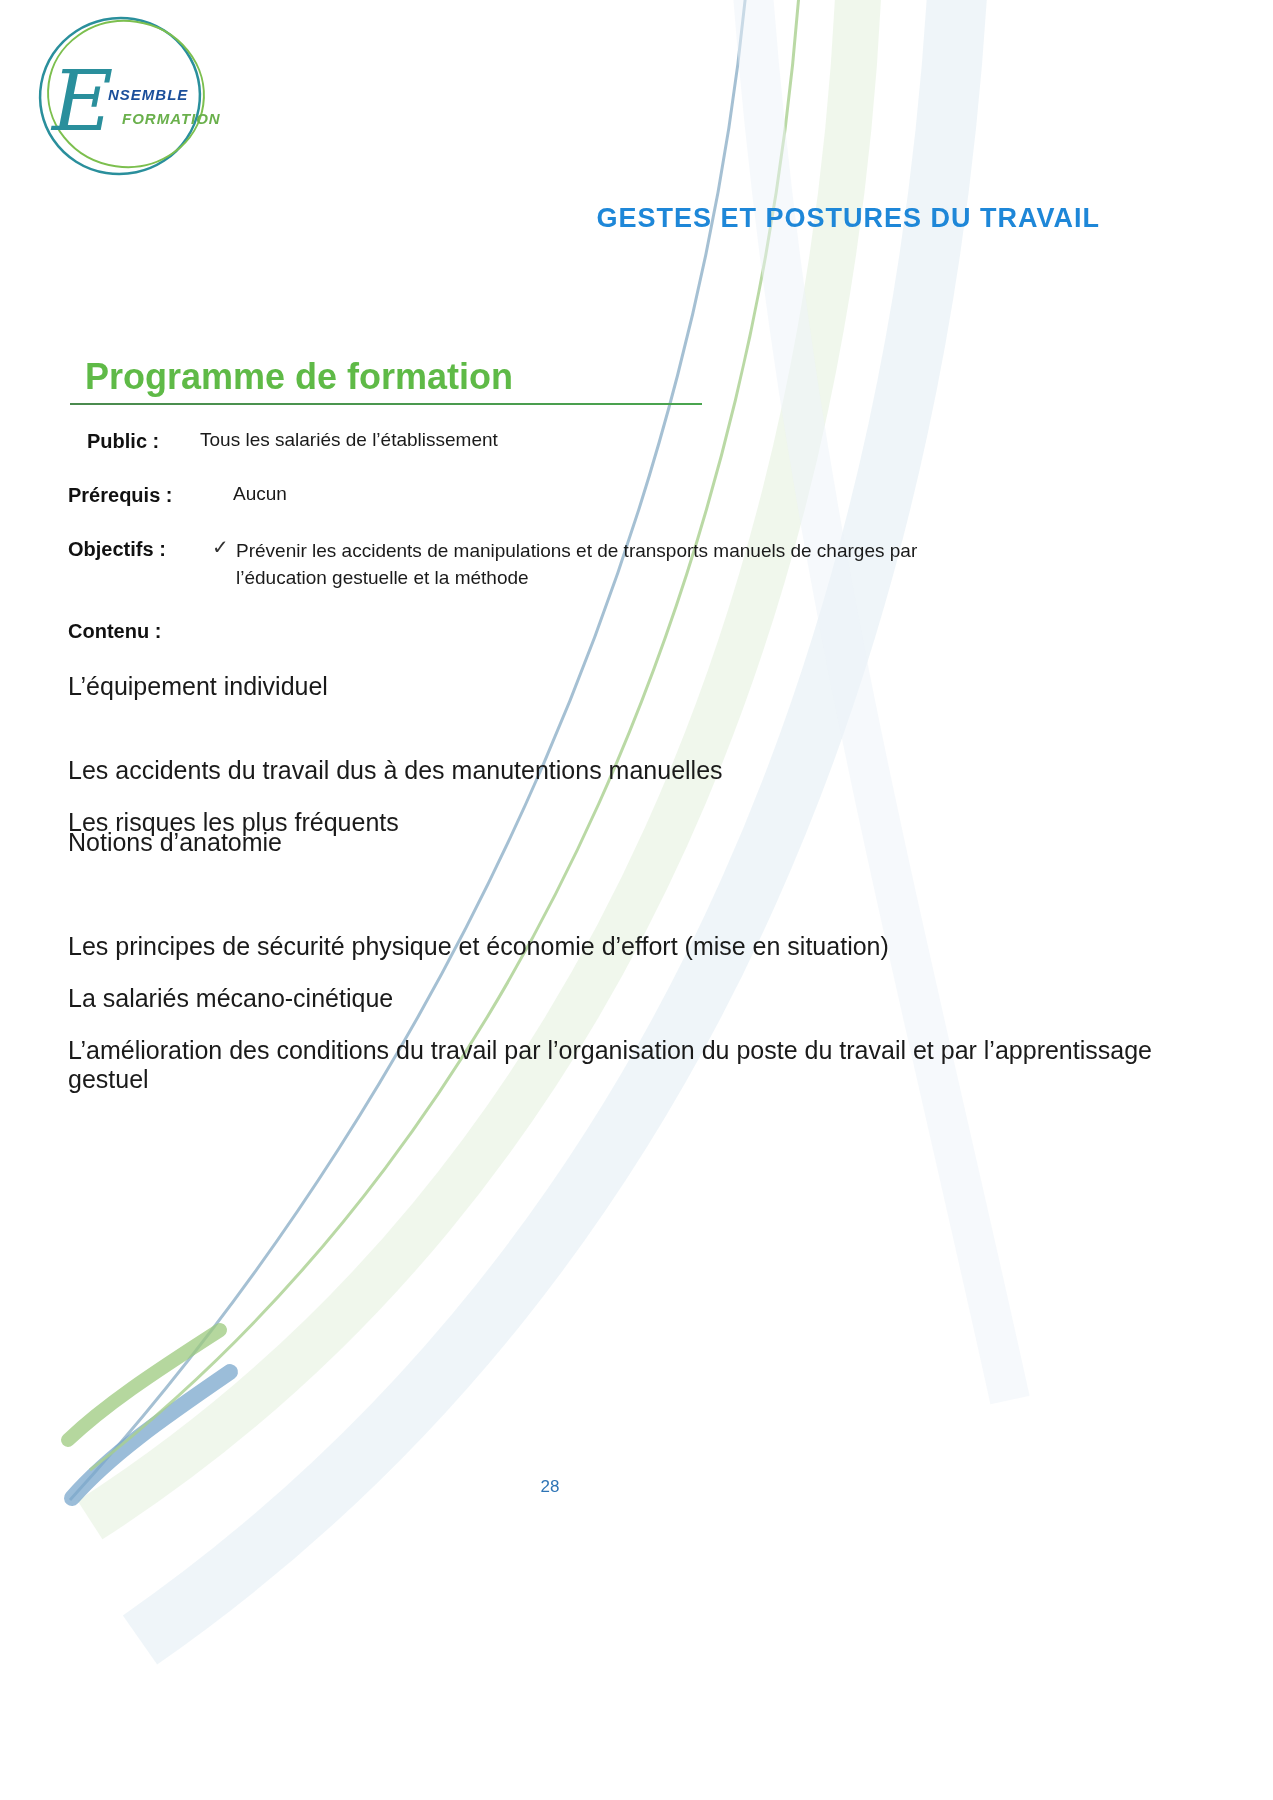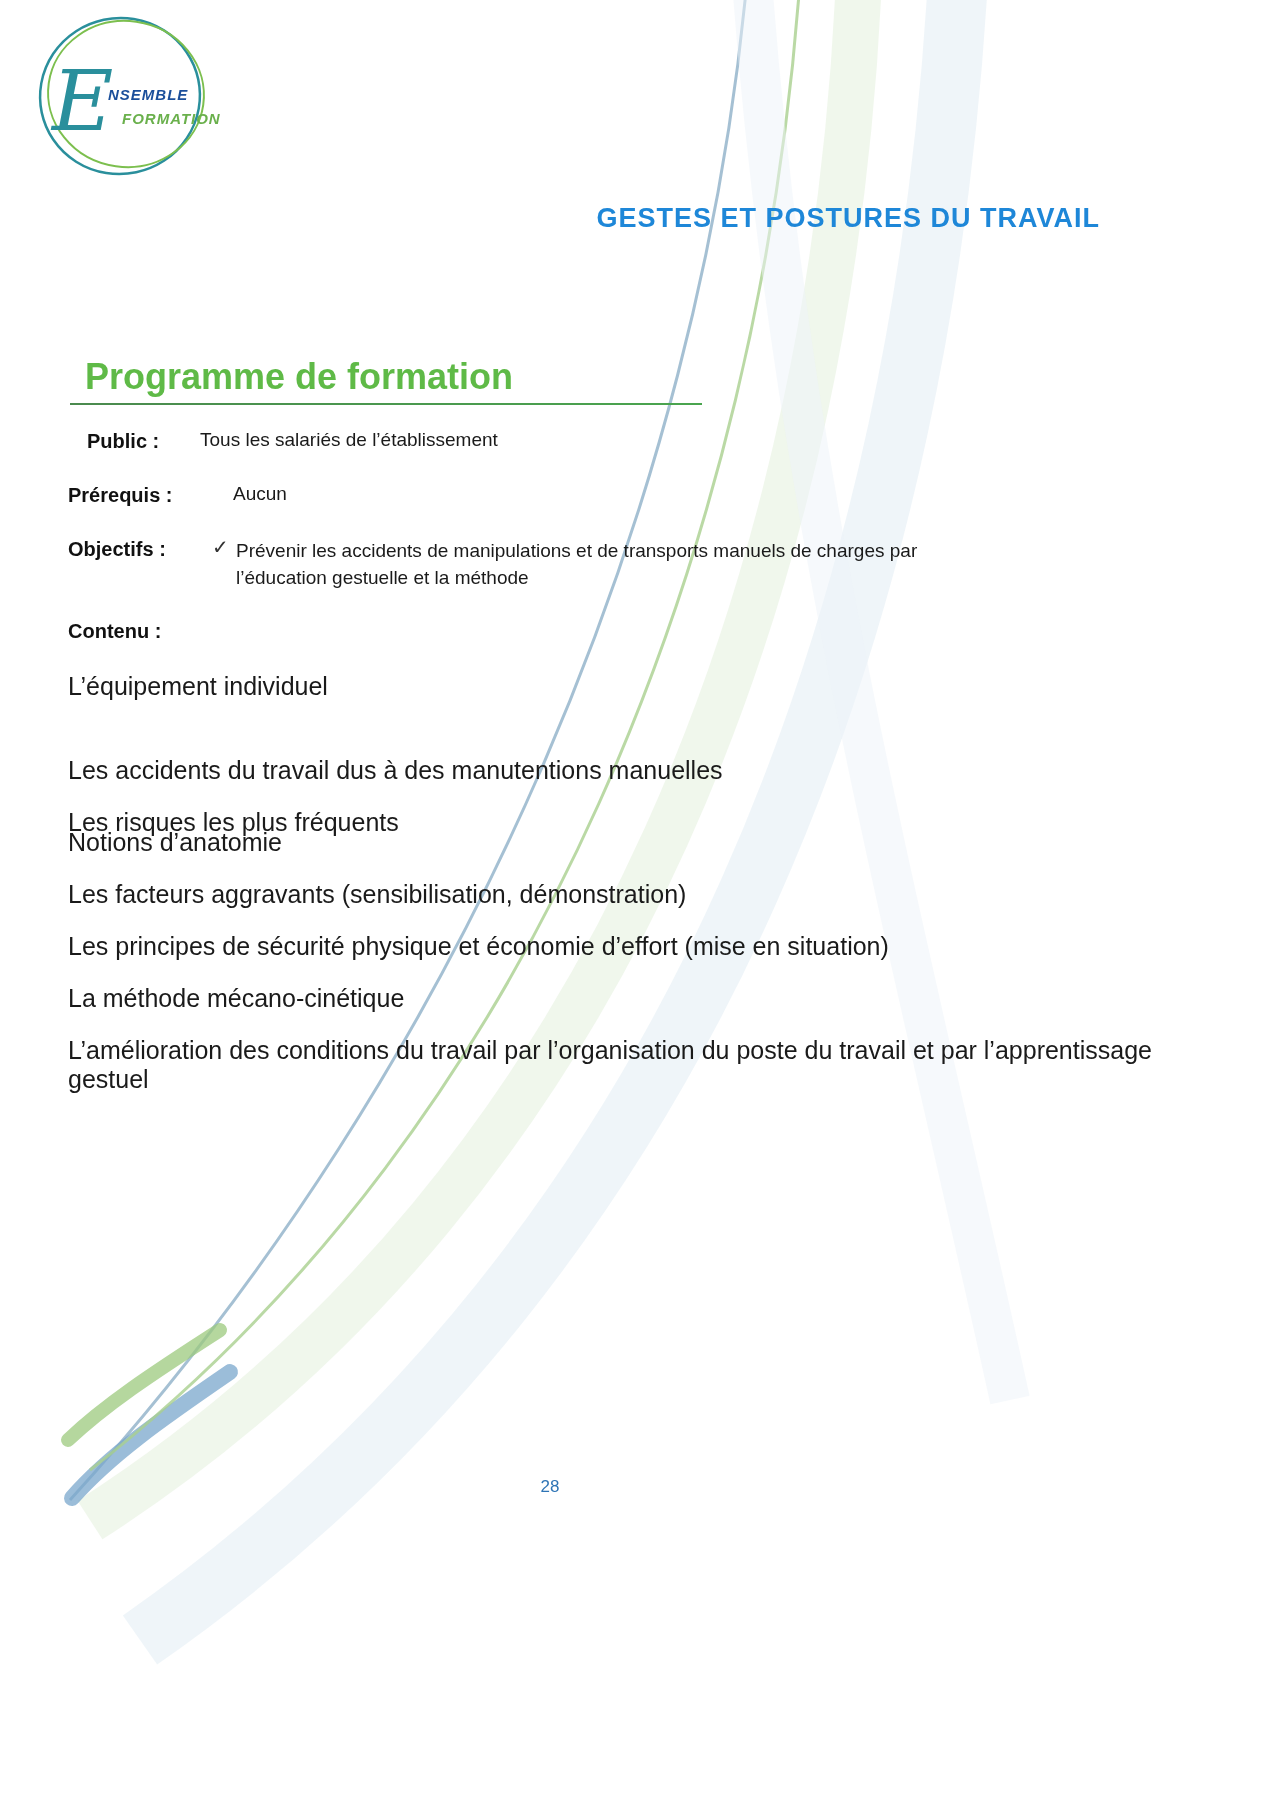--- a/index.html
+++ b/index.html
@@ -101,20 +101,19 @@
   <div class="field-label lbl-objectifs">Objectifs :</div>
   <div class="check-mark">✓</div>
   <div class="field-value val-objectifs">Prévenir les accidents de manipulations et de transports manuels de charges par l’éducation gestuelle et la méthode</div>
 
   <div class="field-label lbl-contenu">Contenu :</div>
 
   <div class="content-item" style="top:672px;">L’équipement individuel</div>
   <div class="content-item" style="top:756px;">Les accidents du travail dus à des manutentions manuelles</div>
   <div class="content-item" style="top:808px;">Les risques les plus fréquents</div>
   <div class="content-item" style="top:828px;">Notions d’anatomie</div>
-  <div class="content-item" style="top:880px;">Les facteurs aggravants (sensibilisation, démonstration)</div>
   <div class="content-item" style="top:932px;">Les principes de sécurité physique et économie d’effort (mise en situation)</div>
-  <div class="content-item" style="top:984px;">La méthode mécano-cinétique</div>
+  <div class="content-item" style="top:984px;">La salariés mécano-cinétique</div>
   <div class="content-item" style="top:1036px;">L’amélioration des conditions du travail par l’organisation du poste du travail et par l’apprentissage gestuel</div>
 
   <div class="page-number">28</div>
 
 </div>
 
 </body></html>

